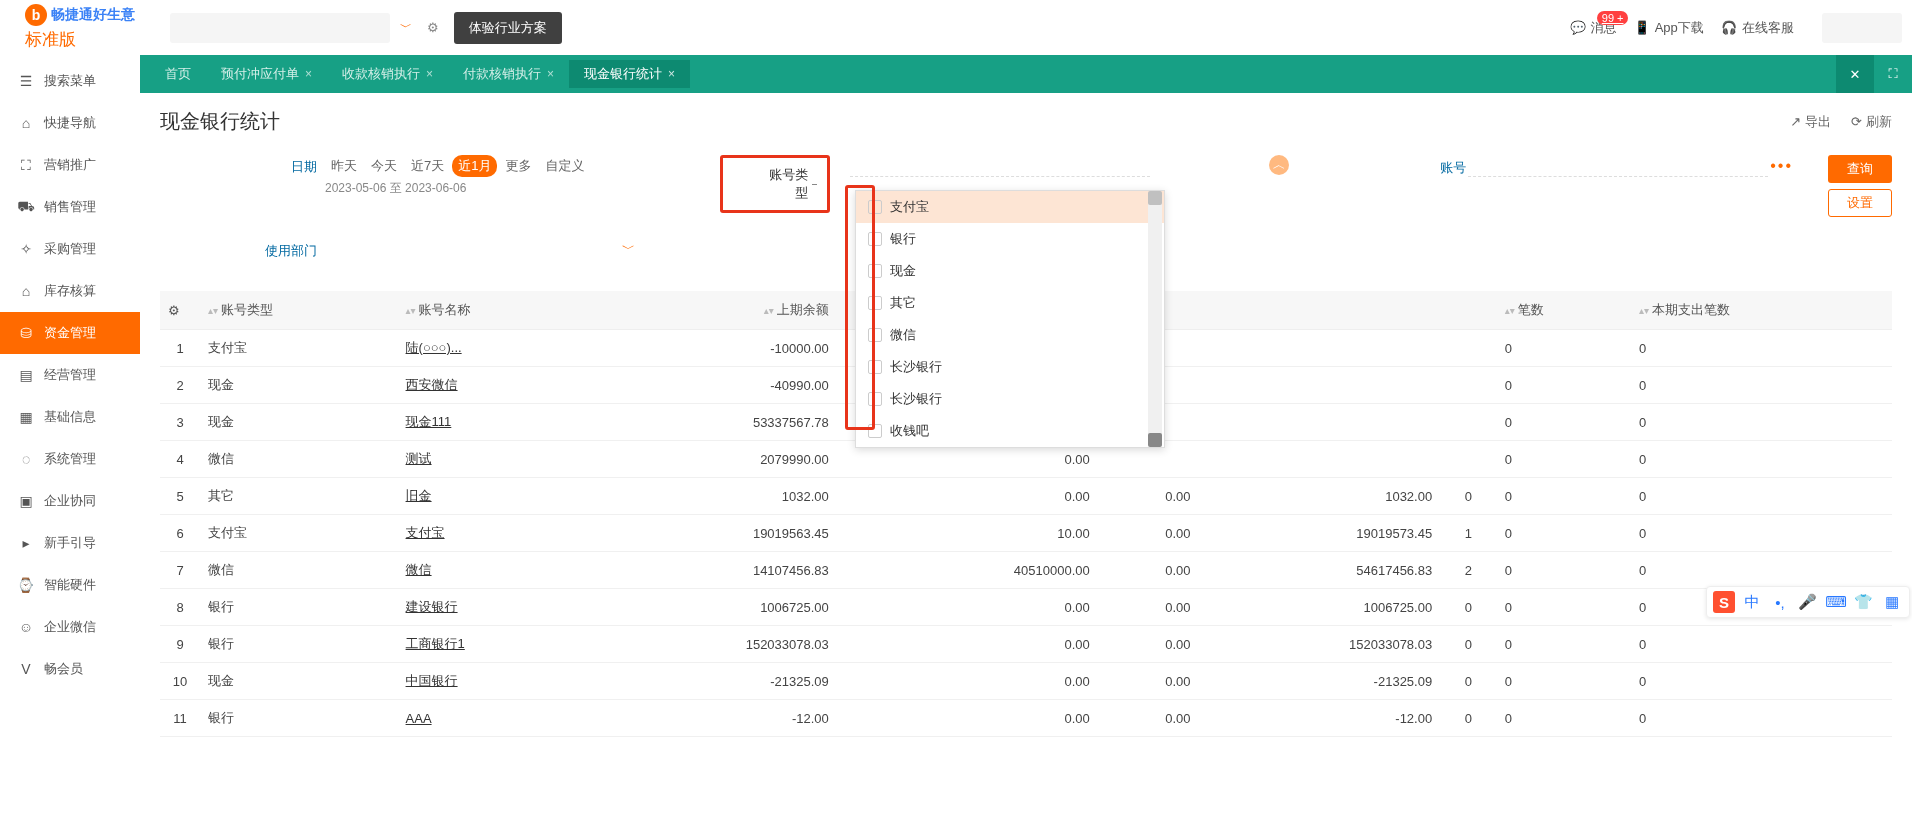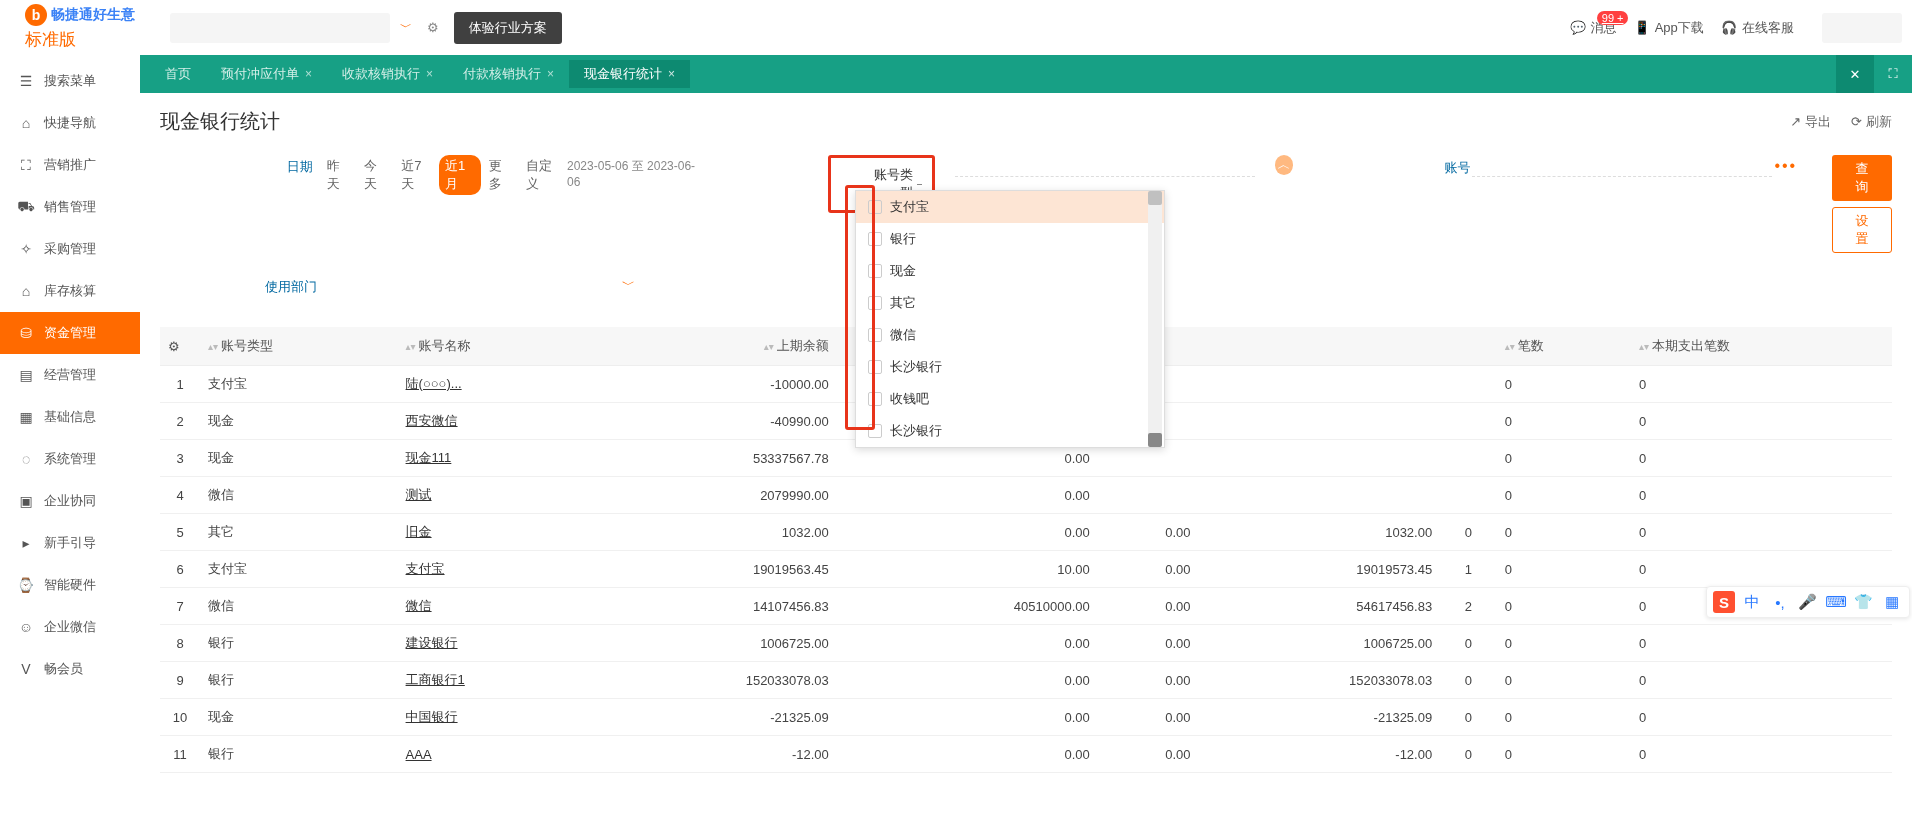--- a/index.html
+++ b/index.html
@@ -47,21 +47,21 @@
 .page-header { display: flex; align-items: center; margin-bottom: 15px; }
 .page-title { font-size: 20px; color: #333; }
 .page-actions { margin-left: auto; display: flex; gap: 20px; color: #666; font-size: 13px; }
 .page-action { display: flex; align-items: center; gap: 4px; cursor: pointer; }
 
 
 .filter-zone { padding: 5px 0 20px; }
 .filter-row { display: flex; align-items: flex-start; gap: 20px; position: relative; }
 .filter-group { display: flex; align-items: flex-start; gap: 8px; }
 .filter-label { color: #0369a1; width: 60px; text-align: right; padding-top: 3px; margin-left: 37px; }
-.date-opts { display: flex; }
+.date-opts { display: flex; flex-direction: column; }
 .date-opts-row { display: flex; align-items: center; gap: 2px; color: #666; }
 .date-opt { padding: 2px 6px; cursor: pointer; border-radius: 10px; }
 .date-opt.active { background: #ff6a00; color: #fff; }
 .date-range { color: #888; font-size: 12px; margin-top: 3px; }
 
 .acct-type-wrap { margin-left: 110px; border: 3px solid #e8341a; border-radius: 3px; padding: 8px 10px 8px 40px; width: 110px; text-align: right; color: #333; display: flex; align-items: center; }
 .acct-type-input-line { border-bottom: 1px solid #888; width: 6px; display: inline-block; margin-left: 4px; }
 .acct-field { flex: 1; }
 .field-underline { border-bottom: 1px dashed #ddd; width: 300px; height: 22px; }
 .collapse-btn { width: 20px; height: 20px; background: #ffb980; border-radius: 50%; color: #fff; display: flex; align-items: center; justify-content: center; cursor: pointer; }
@@ -306,25 +306,25 @@
               <div class="dd-item">
                 <span class="dd-check"></span>
                 <span>微信</span>
               </div>
               <div class="dd-item">
                 <span class="dd-check"></span>
                 <span>长沙银行</span>
               </div>
               <div class="dd-item">
                 <span class="dd-check"></span>
+                <span>长沙银行</span>
+              </div>
+              <div class="dd-item">
+                <span class="dd-check"></span>
                 <span>收钱吧</span>
-              </div>
-              <div class="dd-item">
-                <span class="dd-check"></span>
-                <span>长沙银行</span>
               </div>
             </div>
           <div class="dropdown-red-border"></div>
         </div>
 
         <div class="filter-row2">
           <div class="filter-label" style="width:120px">使用部门</div>
           <div class="dept-select">
             <span>﹀</span>
           </div>

